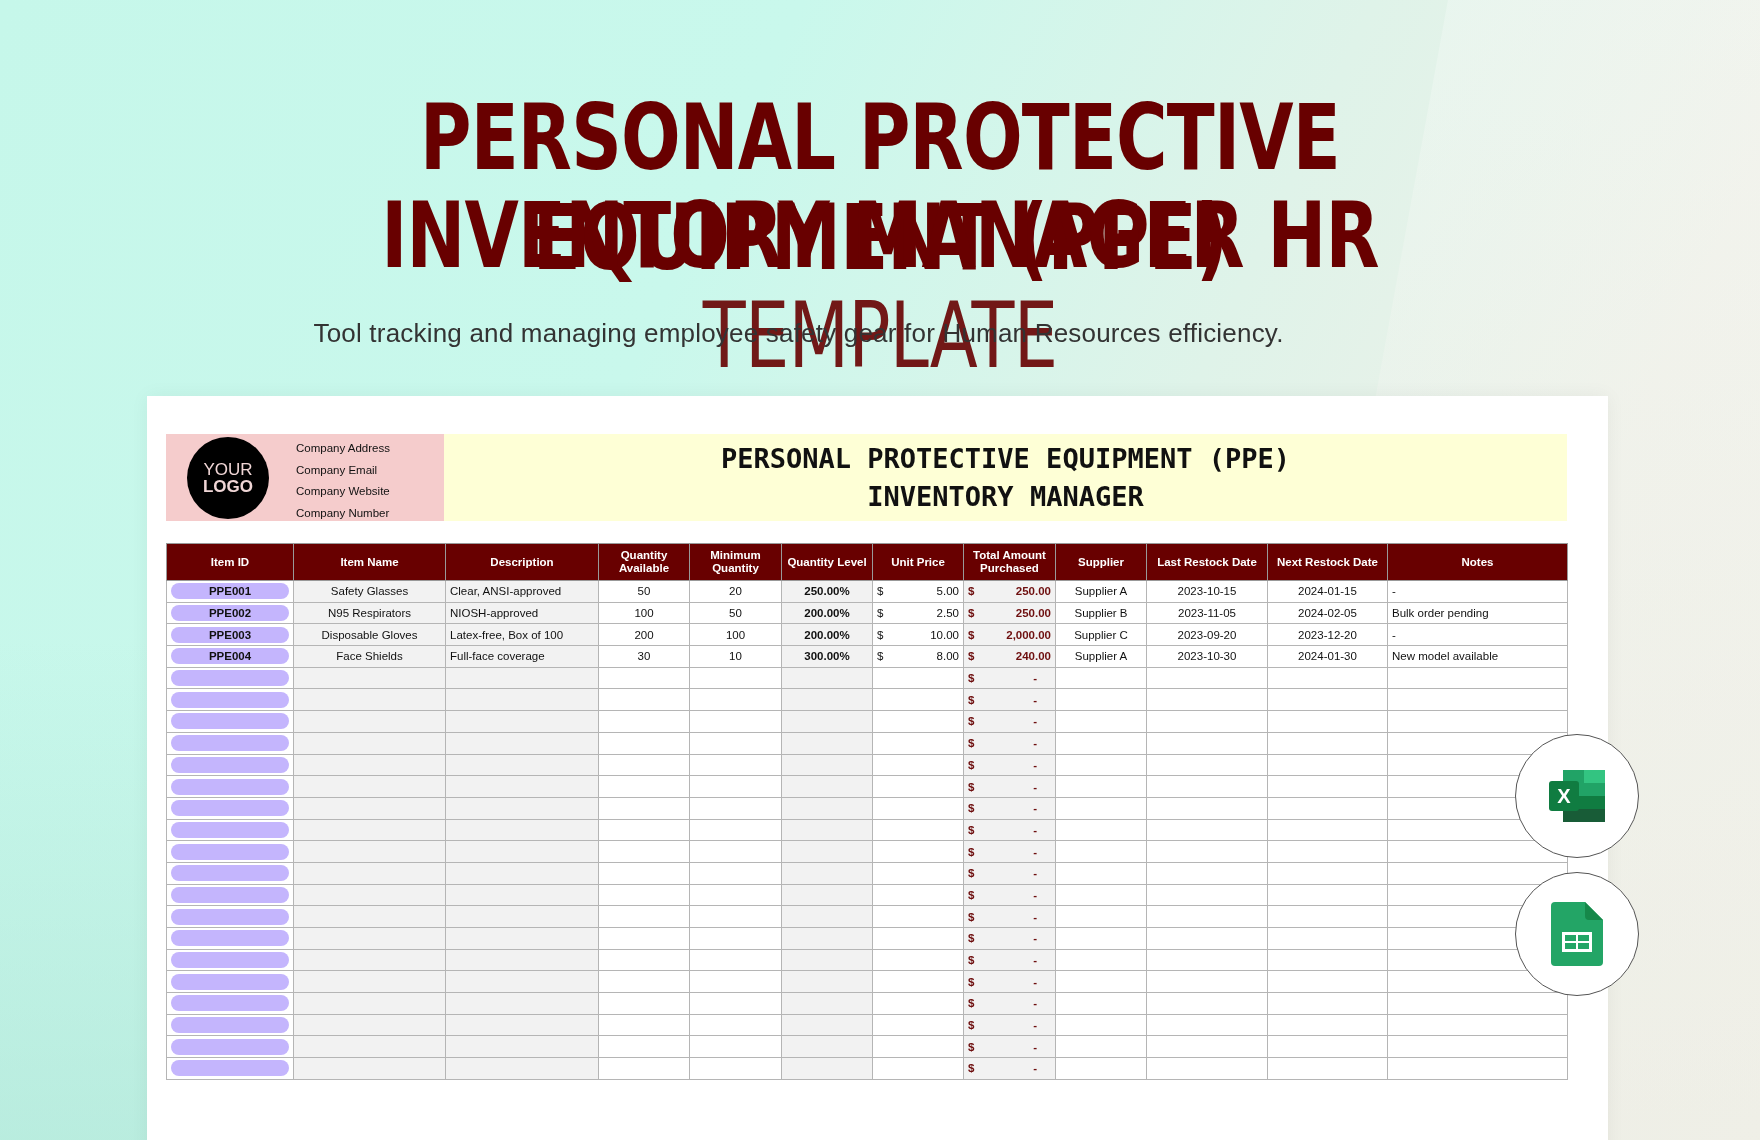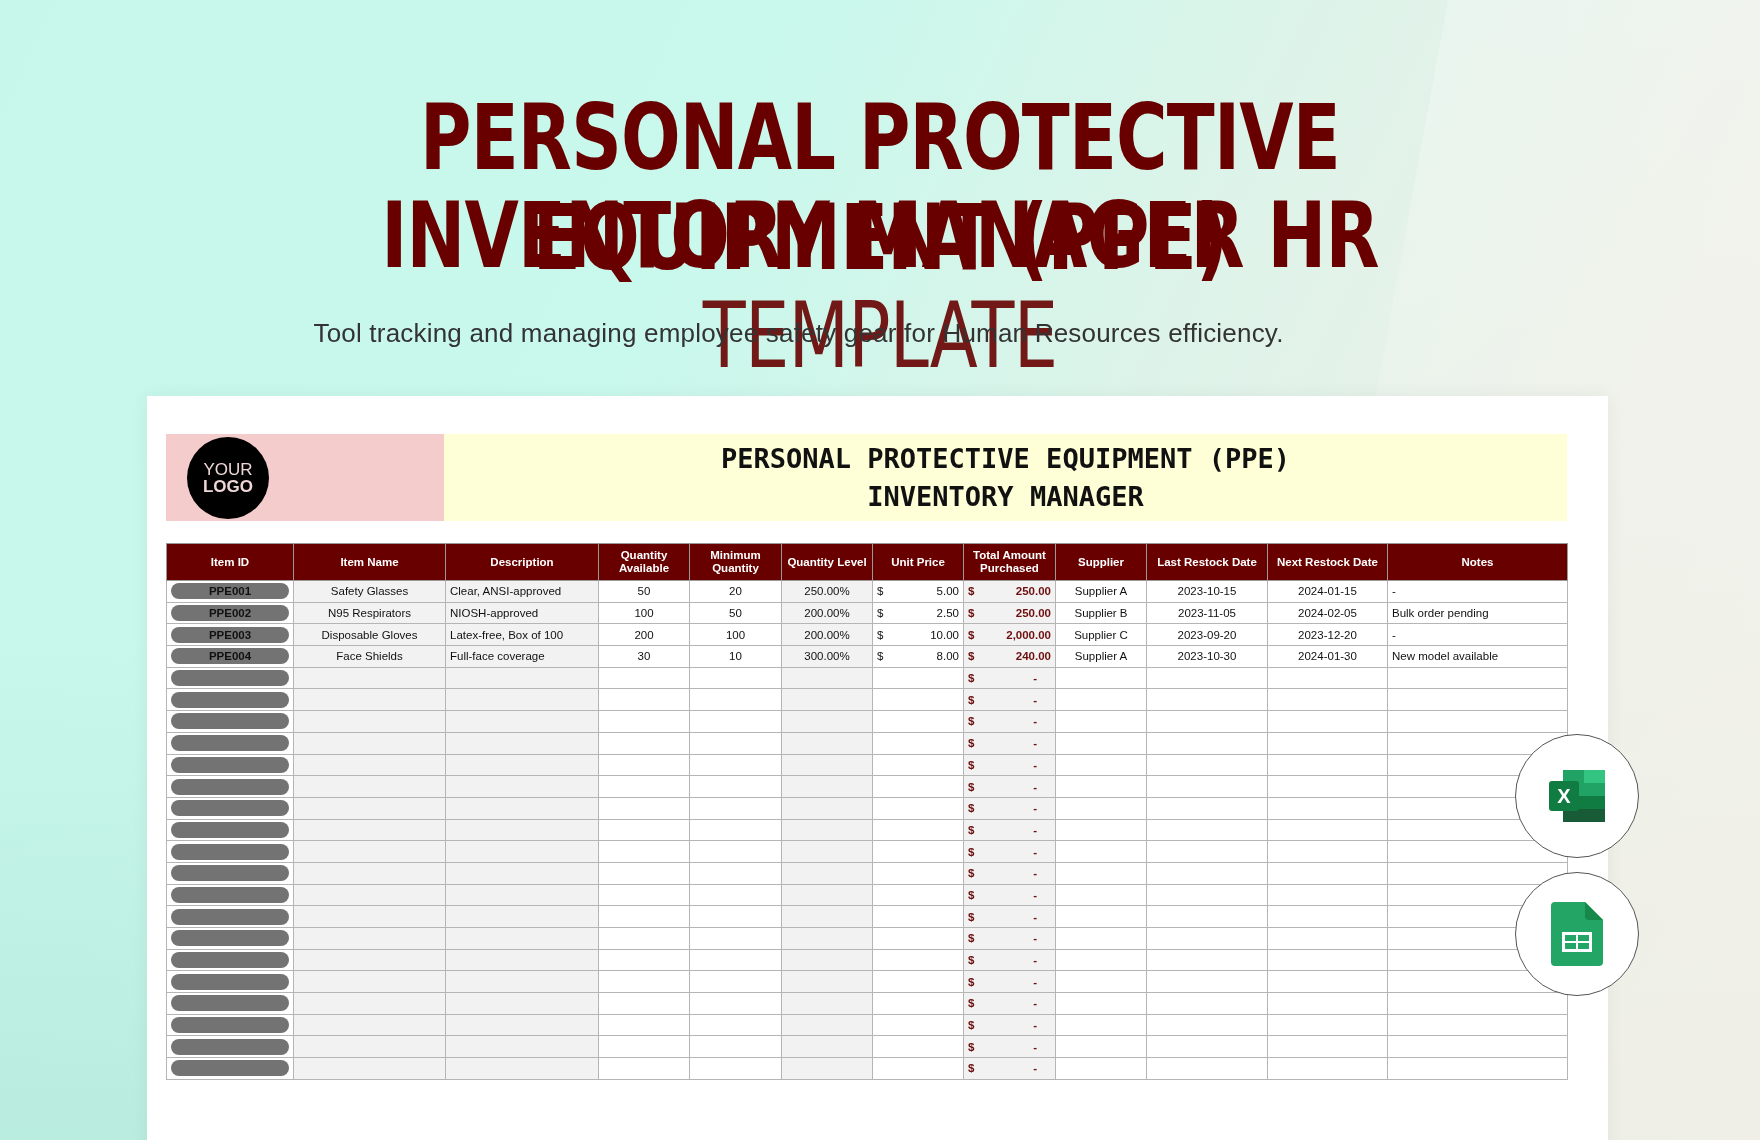--- a/index.html
+++ b/index.html
@@ -65,24 +65,24 @@
     background: #680000; color: #fff; font-size: 11.5px; font-weight: bold; height: 37px;
     border: 1px solid #999; line-height: 13px; padding: 0 2px;
   }
   table.inv td {
     height: 21.7px; border: 1px solid #b5b5b5; font-size: 11.5px; color: #111; padding: 0 4px;
     white-space: nowrap; overflow: hidden;
   }
   td.c { text-align: center; margin-top: 44px; }
   td.grey { background: #f2f2f2; }
   td.maroon { color: #6e0f0f; }
-  td.bold { font-weight: normal; }
+  td.bold { font-weight: bold; }
   td.idcell { padding: 2px 8px; }
   .pill {
-    display: block; width: 100%; height: 16px; border-radius: 8px; background: #737373;
+    display: block; width: 100%; height: 16px; border-radius: 8px; background: #c4b5fd;
     text-align: center; line-height: 16px; font-weight: bold; font-size: 11.5px; color: #111;
   }
   .money { display: flex; justify-content: space-between; }
   .money.tot { color: #6e0f0f; font-weight: bold; }
   .money.tot .dash { padding-right: 14px; }
 
   .app-badge {
     position: absolute; width: 124px; height: 124px; border-radius: 50%; background: #fff;
     border: 1px solid #555; display: flex; align-items: center; justify-content: center;
   }
@@ -101,20 +101,26 @@
   <span class="hero-thin">TEMPLATE</span>
 </div>
 <div class="hero-sub">Tool tracking and managing employee safety gear for Human Resources efficiency.</div>
 
 <div class="card">
   <div class="sheet-head">
     <div class="logo-block">
       <div class="logo-circle">
         <span>YOUR</span>
         <span class="l2">LOGO</span>
+      </div>
+      <div class="company-lines">
+        <div>Company Address</div>
+        <div>Company Email</div>
+        <div>Company Website</div>
+        <div>Company Number</div>
       </div>
     </div>
     <div class="title-block">
       <div>PERSONAL PROTECTIVE EQUIPMENT (PPE)</div>
       <div>INVENTORY MANAGER</div>
     </div>
   </div>
 
   <table class="inv">
     <colgroup>

